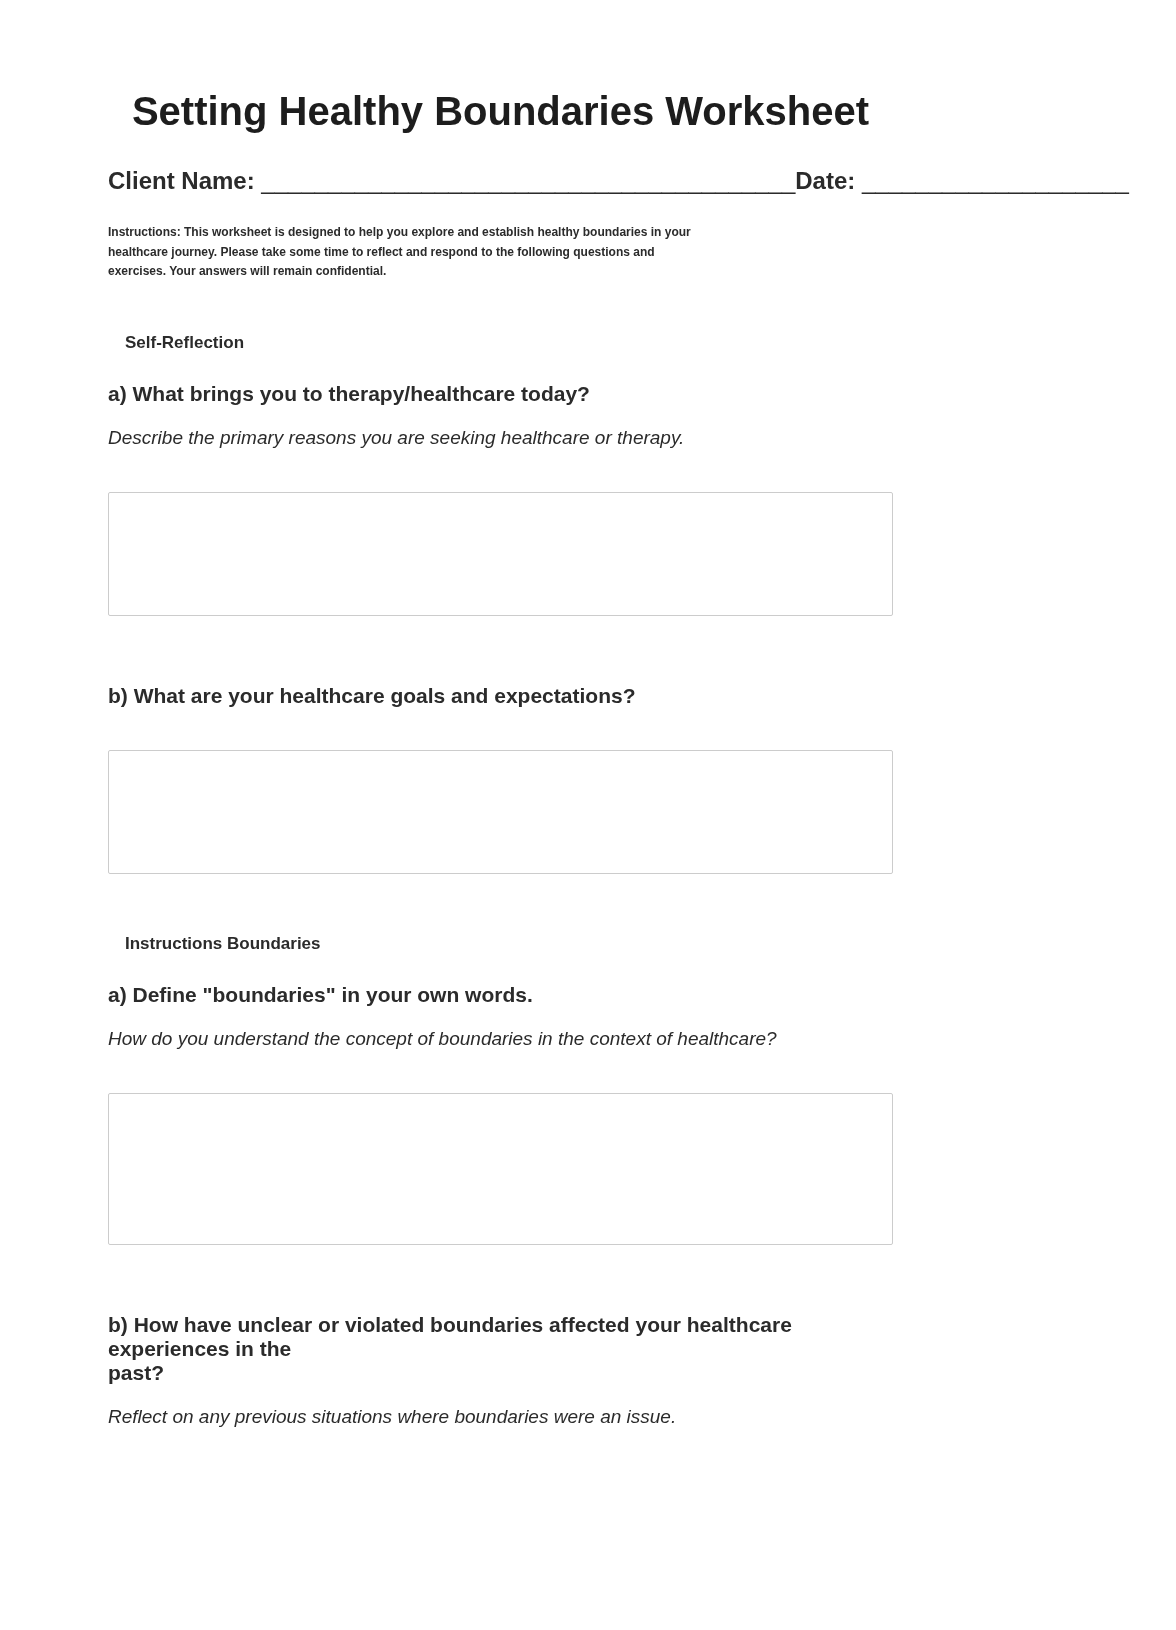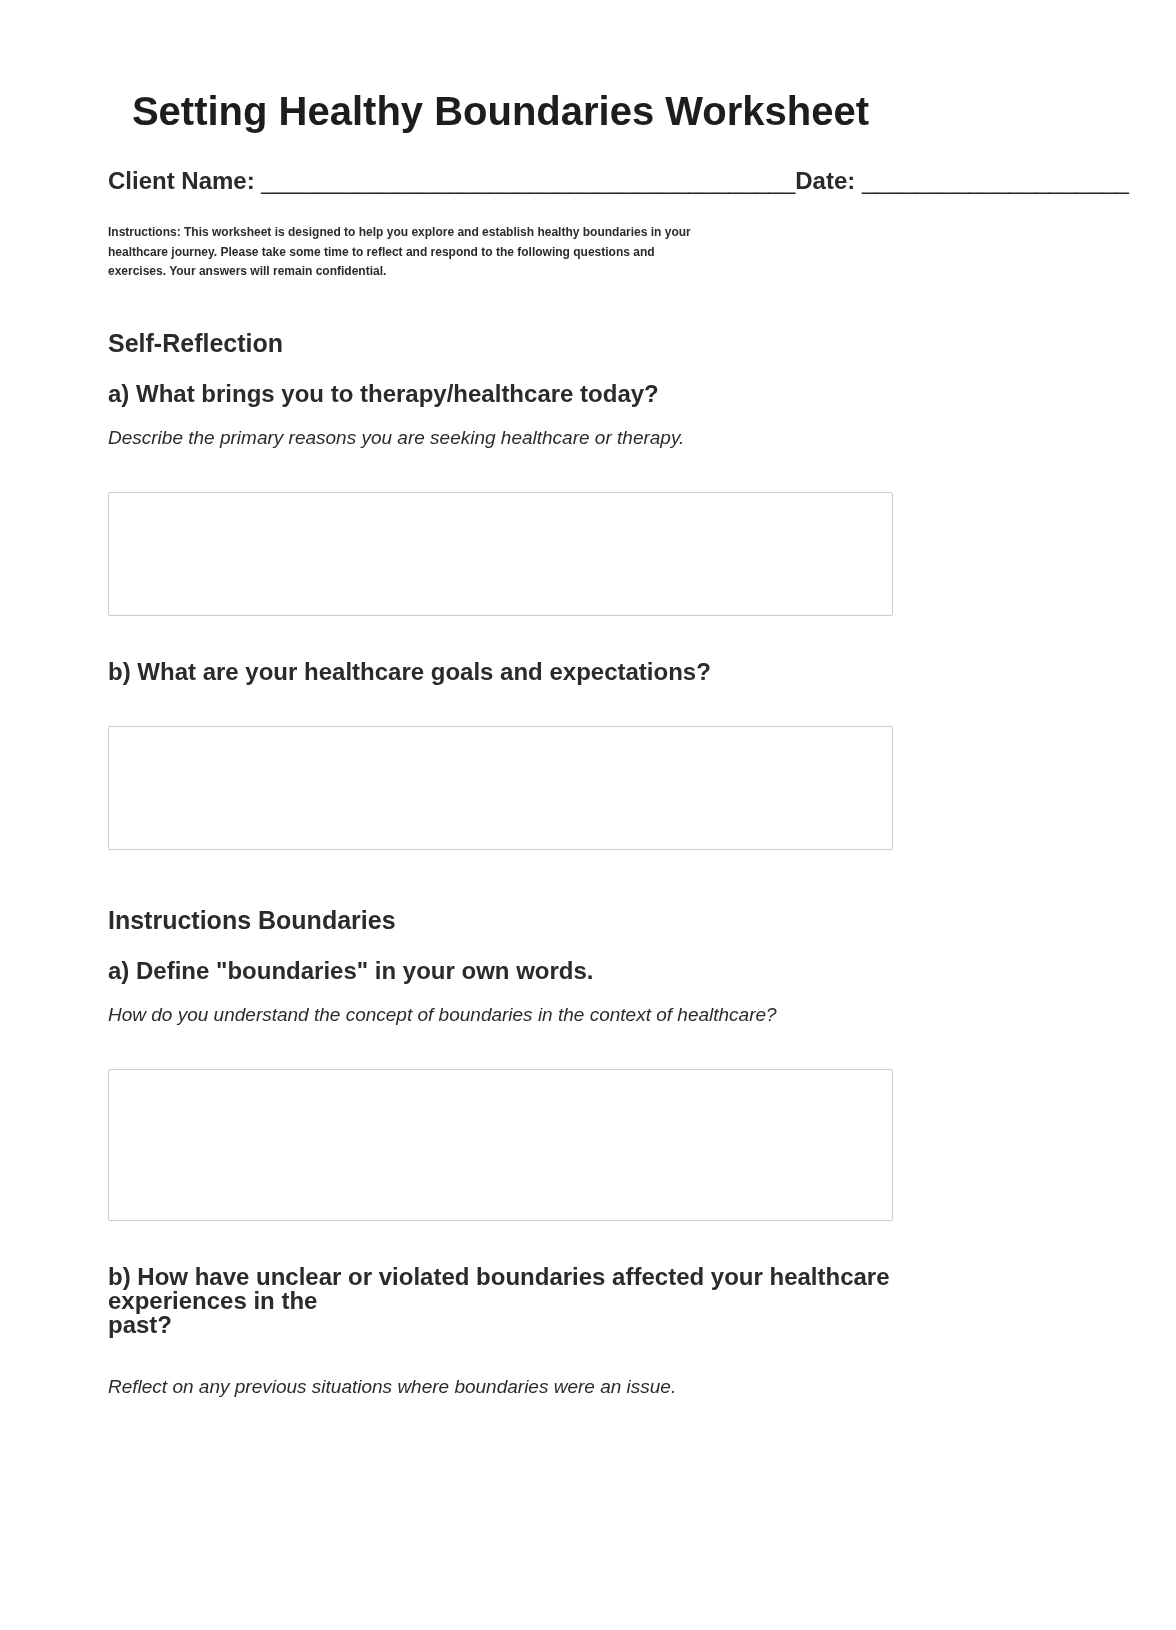--- a/index.html
+++ b/index.html
@@ -36,42 +36,42 @@
   .client-row .lbl { font-weight: 700; }
   .client-row .blank { font-weight: 400; }
   .instructions {
     margin: 29px 0 0 0;
     font-size: 12px;
     font-weight: 700;
     line-height: 19.5px;
     white-space: pre-line;
   }
   .section-heading {
-    margin: 46px 0 0 0;
-    font-size: 25px;
+    margin: 46px 0 0 17px;
+    font-size: 17px;
     line-height: 30px;
     font-weight: 700;
   }
   .section-heading.gap-lg { margin-top: 55px; }
   .q-label {
     margin: 24px 0 0 0;
-    font-size: 24px;
+    font-size: 21px;
     font-weight: 700;
     line-height: 24px;
     white-space: pre-line;
   }
-  .q-label.after-box { margin-top: 44px; }
+  .q-label.after-box { margin-top: 68px; }
   .q-hint {
     margin: 20px 0 0 0;
     font-size: 19px;
     font-style: italic;
     line-height: 24px;
     font-weight: 400;
   }
-  .q-hint.gap-lg { margin-top: 38px; }
+  .q-hint.gap-lg { margin-top: 20px; }
   .answer-box {
     display: block;
     box-sizing: border-box;
     width: 100%;
     height: 124px;
     margin-top: 42px;
     border: 1px solid var(--box-border-color, #cccccc);
     border-radius: 2px;
     background: #ffffff;
     resize: none;

